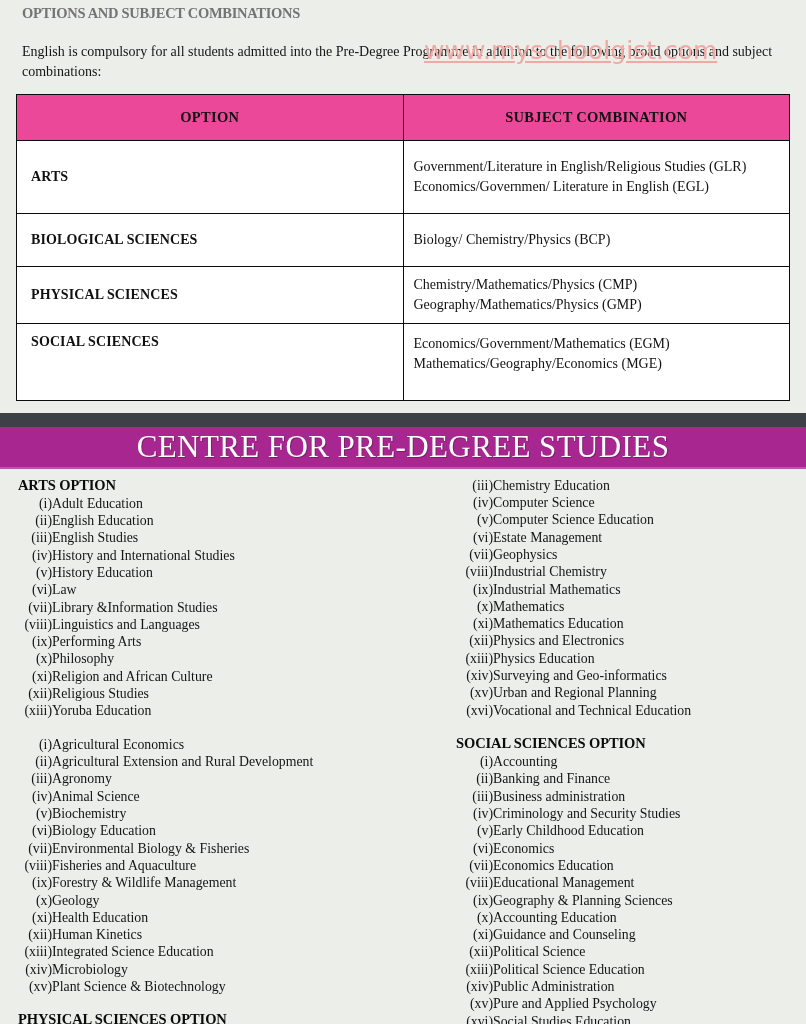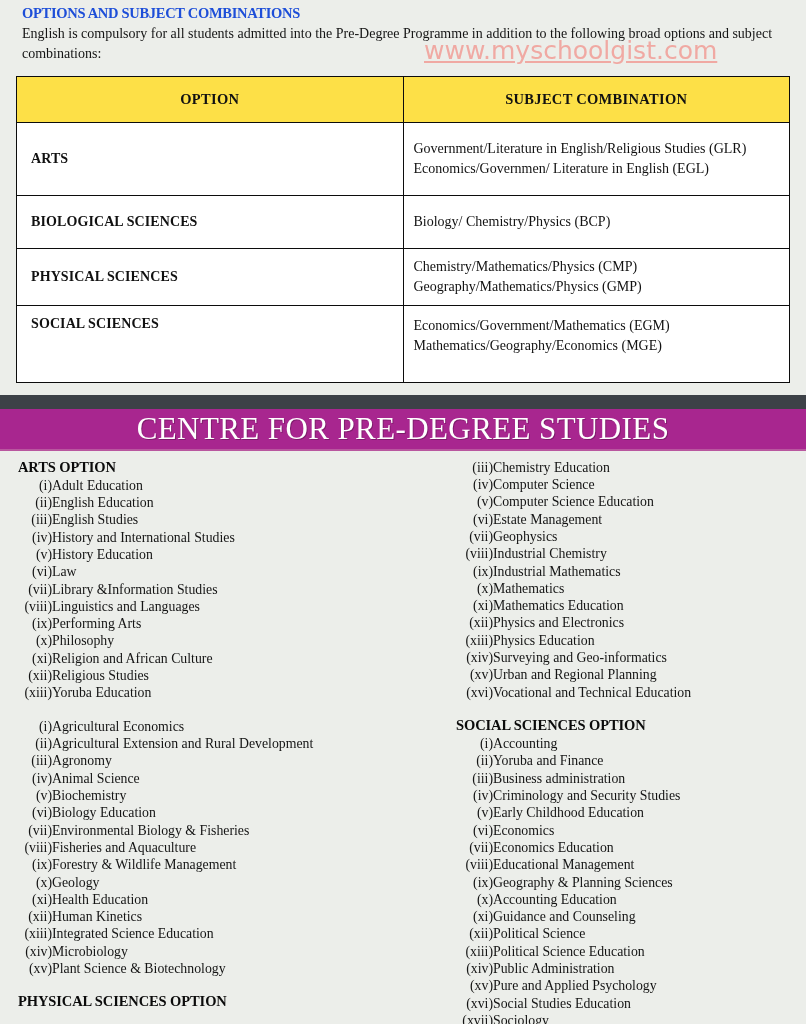--- a/index.html
+++ b/index.html
@@ -20,22 +20,22 @@
   
   .intro {
     padding: 4px 22px 0 22px;
     position: relative;
   }
   .intro-heading {
     font-weight: bold;
     font-size: 14.5px;
     letter-spacing: -0.3px;
     line-height: 1.25;
-    margin: 0 0 2px 0;
-    color: #1d4ed8;
+    margin: 0 0 20px 0;
+    color: #737373;
   }
   .intro-body {
     font-size: 14px;
     line-height: 1.42;
     margin: 0;
     max-width: 764px;
     color: #141414;
   }
 
   
@@ -65,21 +65,21 @@
   }
   table.combos, table.combos th, table.combos td {
     border: 1.6px solid #0c0c0c;
   }
   table.combos th {
     font-weight: bold;
     font-size: 14.5px;
     text-align: center;
     padding: 14px 6px;
     letter-spacing: 0.3px;
-    background: #fde047;
+    background: #ec4899;
   }
   table.combos td {
     font-size: 14px;
     vertical-align: middle;
     background: #ffffff;
   }
   td.opt-name {
     font-weight: bold;
     font-size: 14px;
     padding: 8px 0 8px 14px;
@@ -406,21 +406,21 @@
 
     <div class="opt-block">
       <div class="opt-title">SOCIAL SCIENCES OPTION</div>
       <ol class="rlist">
           <li>
             <span class="rn">(i)</span>
             <span class="rt">Accounting</span>
           </li>
           <li>
             <span class="rn">(ii)</span>
-            <span class="rt">Yoruba and Finance</span>
+            <span class="rt">Banking and Finance</span>
           </li>
           <li>
             <span class="rn">(iii)</span>
             <span class="rt">Business administration</span>
           </li>
           <li>
             <span class="rn">(iv)</span>
             <span class="rt">Criminology and Security Studies</span>
           </li>
           <li>

